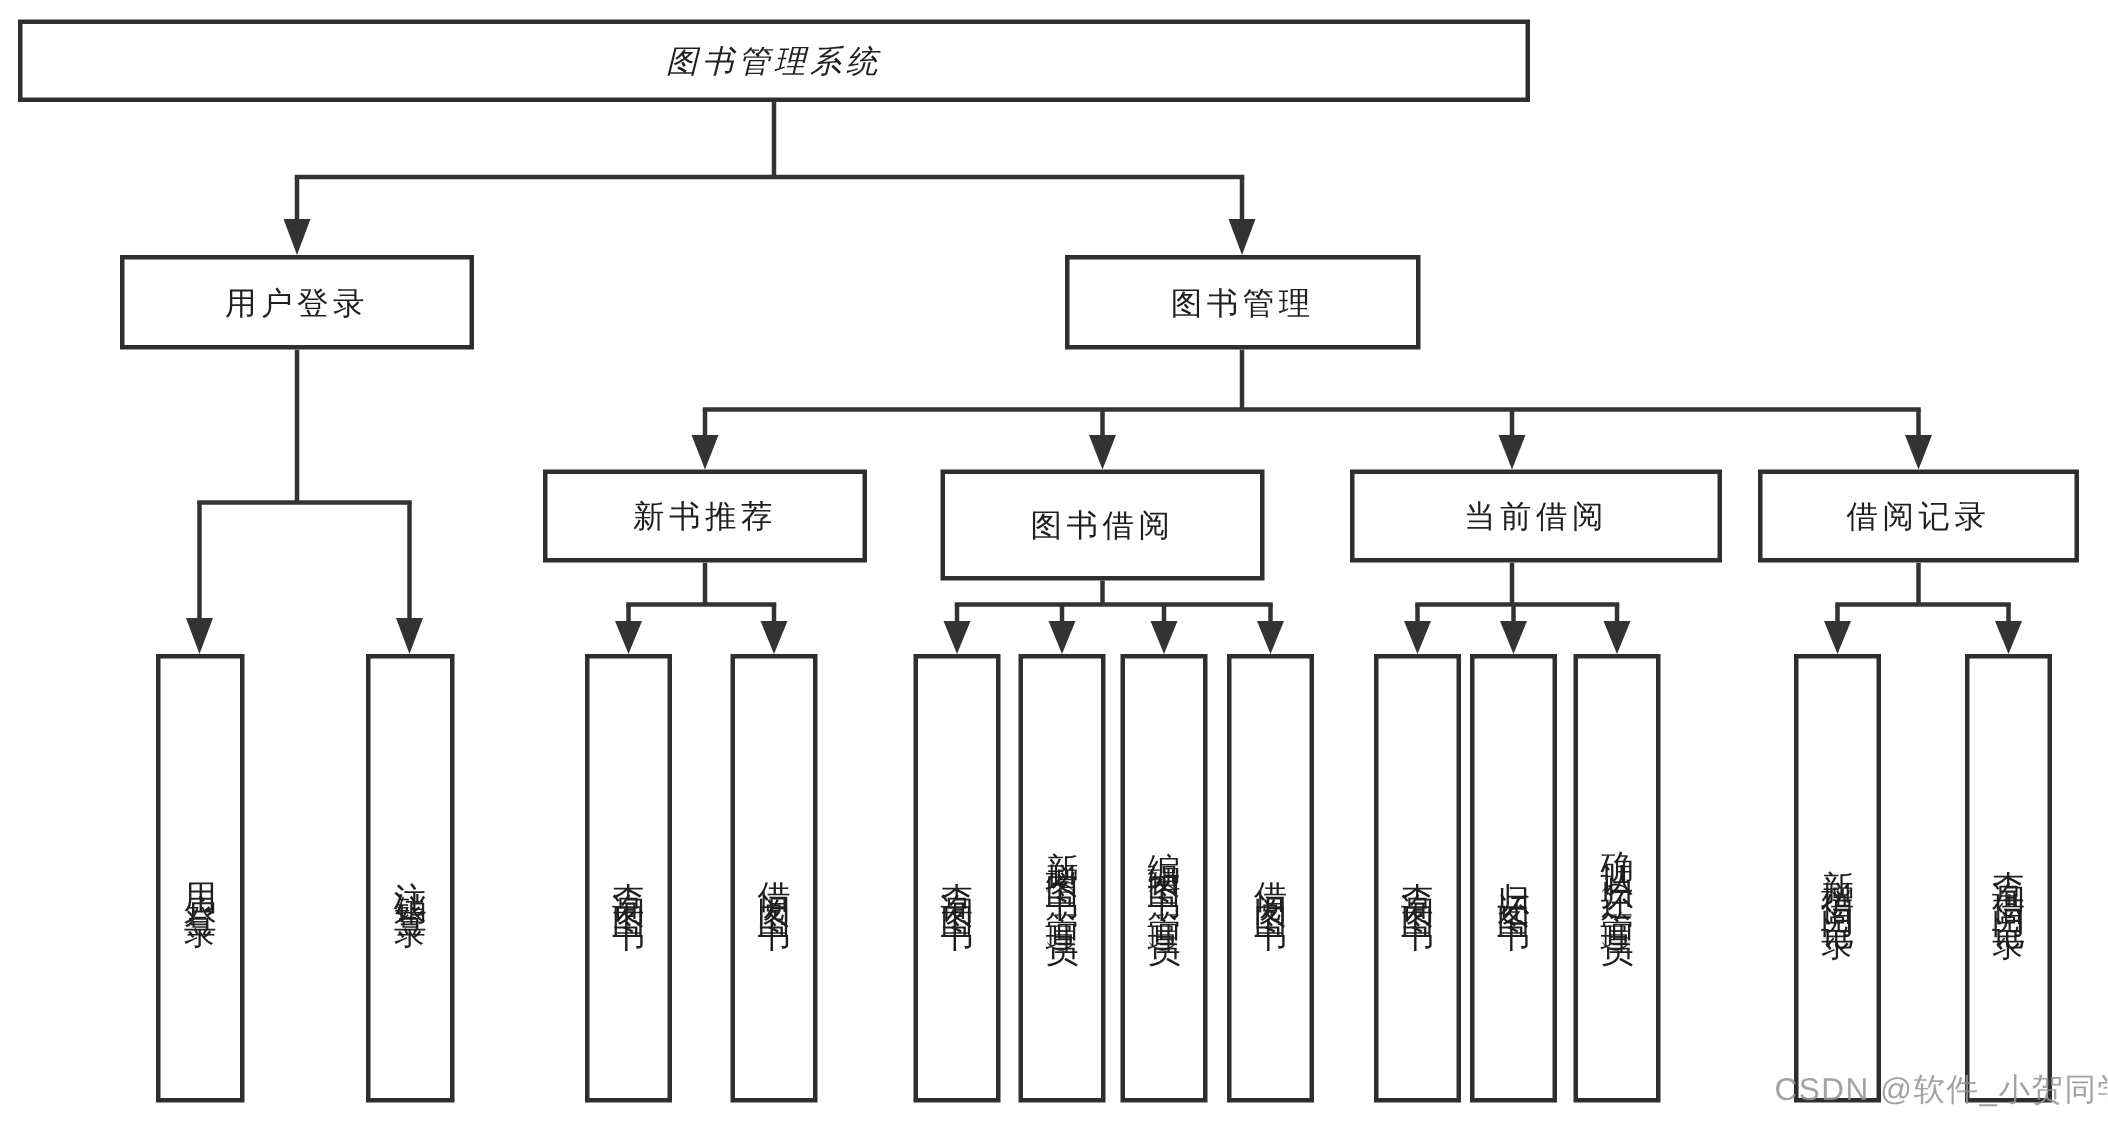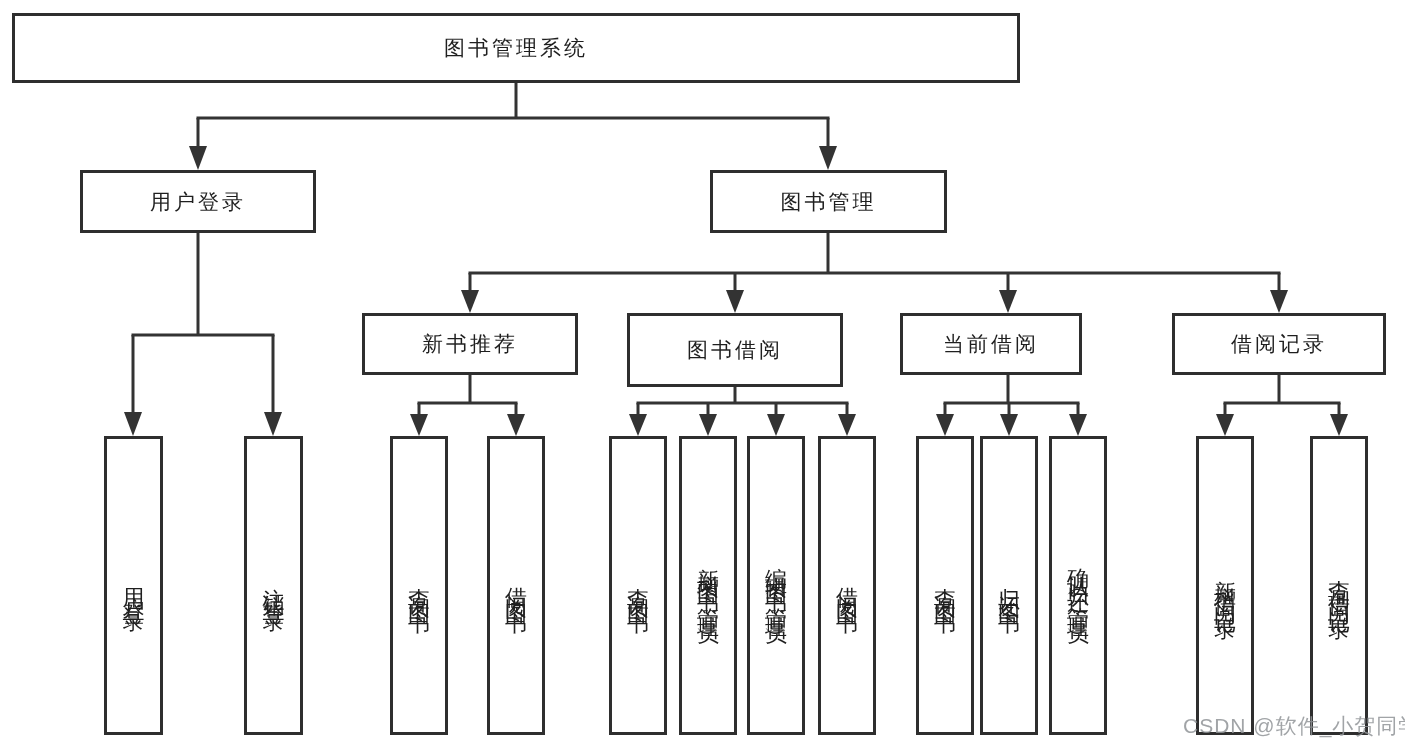--- a/index.html
+++ b/index.html
@@ -109,28 +109,28 @@
 
       <polygon points="936,414 954,414 945,436"></polygon>
       <polygon points="1000,414 1018,414 1009,436"></polygon>
       <polygon points="1069,414 1087,414 1078,436"></polygon>
 
       <polygon points="1216,414 1234,414 1225,436"></polygon>
       <polygon points="1330,414 1348,414 1339,436"></polygon>
     </g>
   </svg>
 
-  <div class="box hbox" style="left:12px;top:13px;width:1008px;height:70px;">图书管理系统</div>
+  <div class="box hbox" style="left:12px;top:13px;width:1008px;height:55px;font-style:italic;">图书管理系统</div>
 
   <div class="box hbox" style="left:80px;top:170px;width:236px;height:63px;">用户登录</div>
   <div class="box hbox" style="left:362px;top:313px;width:216px;height:62px;">新书推荐</div>
 
   <div class="box hbox" style="left:710px;top:170px;width:237px;height:63px;">图书管理</div>
   <div class="box hbox" style="left:627px;top:313px;width:216px;height:74px;">图书借阅</div>
-  <div class="box hbox" style="left:900px;top:313px;width:182px;height:62px;">当前借阅</div>
+  <div class="box hbox" style="left:900px;top:313px;width:248px;height:62px;">当前借阅</div>
   <div class="box hbox" style="left:1172px;top:313px;width:214px;height:62px;">借阅记录</div>
 
   <div class="box vbox" style="left:104px;top:436px;width:59px;height:299px;">用户登录</div>
   <div class="box vbox" style="left:244px;top:436px;width:59px;height:299px;">注销登录</div>
 
   <div class="box vbox" style="left:390px;top:436px;width:58px;height:299px;">查询图书</div>
   <div class="box vbox" style="left:487px;top:436px;width:58px;height:299px;">借阅图书</div>
 
   <div class="box vbox" style="left:609px;top:436px;width:58px;height:299px;">查询图书</div>
   <div class="box vbox" style="left:679px;top:436px;width:58px;height:299px;">新增图书（管理员）</div>

